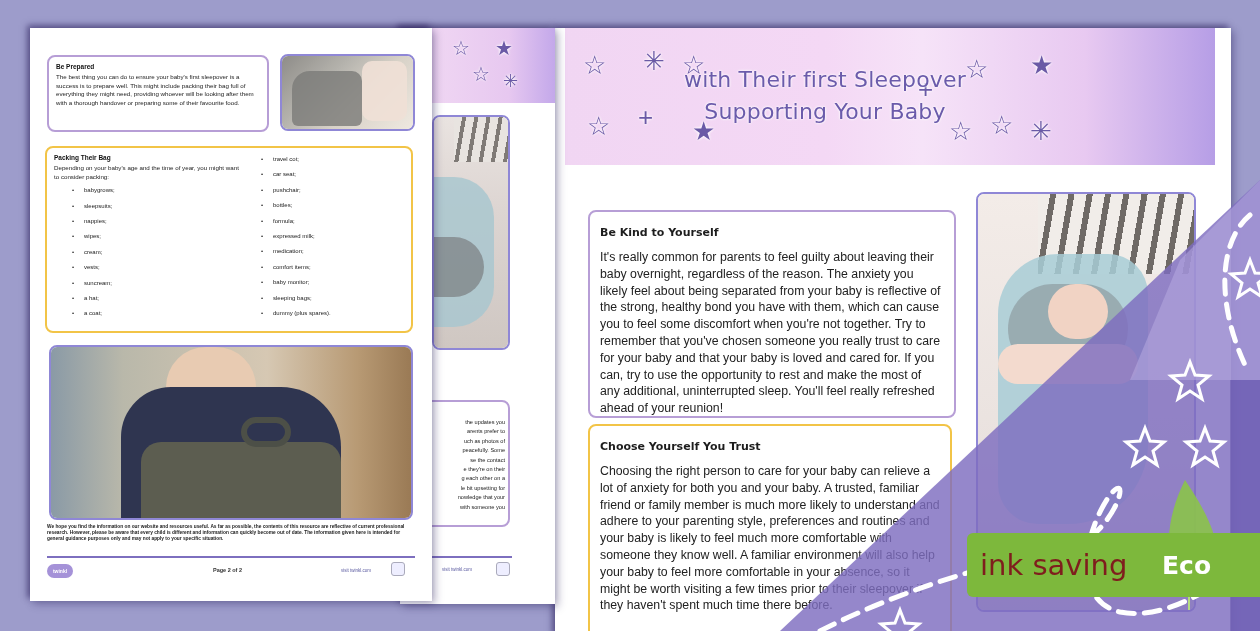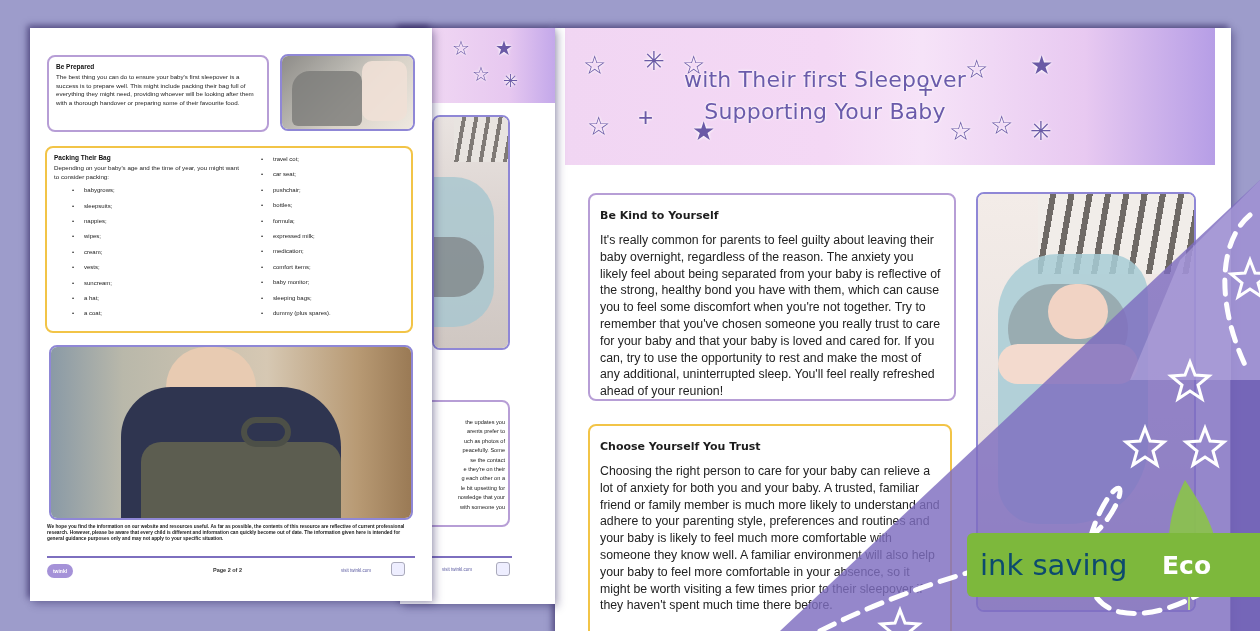--- a/index.html
+++ b/index.html
@@ -39,21 +39,21 @@
     background: linear-gradient(90deg, #f1d6f3 0%, #f4d8f5 40%, #f6e3f8 55%, #e8c9f1 80%, #b69ee6 100%); }
   .banner-title { position: absolute; left: 0; right: 0; top: 36px; text-align: center; font-family: "DejaVu Sans", sans-serif; color: #6b5bab; font-size: 22px; line-height: 32px; letter-spacing: 0.2px; text-shadow: 0 0 2px #fff, 0 0 3px #fff; }
   .star { position: absolute; color: #6a5aa6; font-size: 26px; text-shadow: 0 0 3px #fff, 0 0 3px #fff; line-height: 1; }
 
   .sec-title { font-family: "DejaVu Sans", sans-serif; font-weight: bold; font-size: 11px; color: #1d1d1d; margin-bottom: 10px; }
   .sec-text { font-size: 12.3px; line-height: 16.8px; color: #222; }
 
   
   #overlay { position: absolute; left: 0; top: 0; width: 1260px; height: 631px; pointer-events: none; z-index: 10; }
   .eco-badge { position: absolute; left: 967px; top: 533px; width: 293px; height: 64px; background: #7db83c; border-radius: 6px 0 0 6px; z-index: 11; display: flex; align-items: center; }
-  .eco-ink { color: #0c4a6e; font-size: 29px; font-family: "DejaVu Sans", sans-serif; margin-left: 13px; }
+  .eco-ink { color: #7f1d1d; font-size: 29px; font-family: "DejaVu Sans", sans-serif; margin-left: 13px; }
   .eco-word { color: #fff; font-size: 25px; font-weight: bold; font-family: "DejaVu Sans", sans-serif; position: absolute; left: 195px; }
 </style>
 </head>
 <body>
 
 <div id="page-left" class="page">
   <div class="box purple" style="left:17px; top:27px; width:222px; height:77px; padding:6px 7px;">
     <div class="small-title">Be Prepared</div>
     <div class="small-text">The best thing you can do to ensure your baby's first sleepover is a success is to prepare well. This might include packing their bag full of everything they might need, providing whoever will be looking after them with a thorough handover or preparing some of their favourite food.</div>
   </div>
@@ -162,21 +162,21 @@
     <span class="star" style="left:465px; top:24px;">★</span>
     <span class="star" style="left:384px; top:90px;">☆</span>
     <span class="star" style="left:425px; top:84px;">☆</span>
     <span class="star" style="left:465px; top:90px;">✳</span>
     <div class="banner-title" style="width:520px;">
       <div>with Their first Sleepover</div>
       <div>Supporting Your Baby</div>
     </div>
   </div>
 
-  <div class="box purple" style="left:33px; top:165px; width:368px; height:208px; padding:14px 10px;">
+  <div class="box purple" style="left:33px; top:182px; width:368px; height:208px; padding:14px 10px;">
     <div class="sec-title">Be Kind to Yourself</div>
     <div class="sec-text">It's really common for parents to feel guilty about leaving their baby overnight, regardless of the reason. The anxiety you likely feel about being separated from your baby is reflective of the strong, healthy bond you have with them, which can cause you to feel some discomfort when you're not together. Try to remember that you've chosen someone you really trust to care for your baby and that your baby is loved and cared for. If you can, try to use the opportunity to rest and make the most of any additional, uninterrupted sleep. You'll feel really refreshed ahead of your reunion!</div>
   </div>
 
   <div class="box photo" style="left:421px; top:164px; width:220px; height:420px;">
     <div class="photo-fill" style="background: linear-gradient(180deg,#f3ece8 0%,#eae2df 60%,#d9d0cc 100%);"></div>
     <div style="position:absolute; left:60px; top:0; width:160px; height:80px; background: repeating-linear-gradient(100deg,#f1ede9 0 12px,#6f6a66 12px 18px);"></div>
     <div style="position:absolute; left:20px; top:60px; width:150px; height:270px; background:#a8cdd6; border-radius:60px 40px 80px 40px; opacity:.85;"></div>
     <div style="position:absolute; left:30px; top:90px; width:120px; height:90px; background:#7b7e82; border-radius:60px; opacity:.45;"></div>
     <div style="position:absolute; left:70px; top:90px; width:60px; height:55px; background:#f1d3c4; border-radius:30px;"></div>

